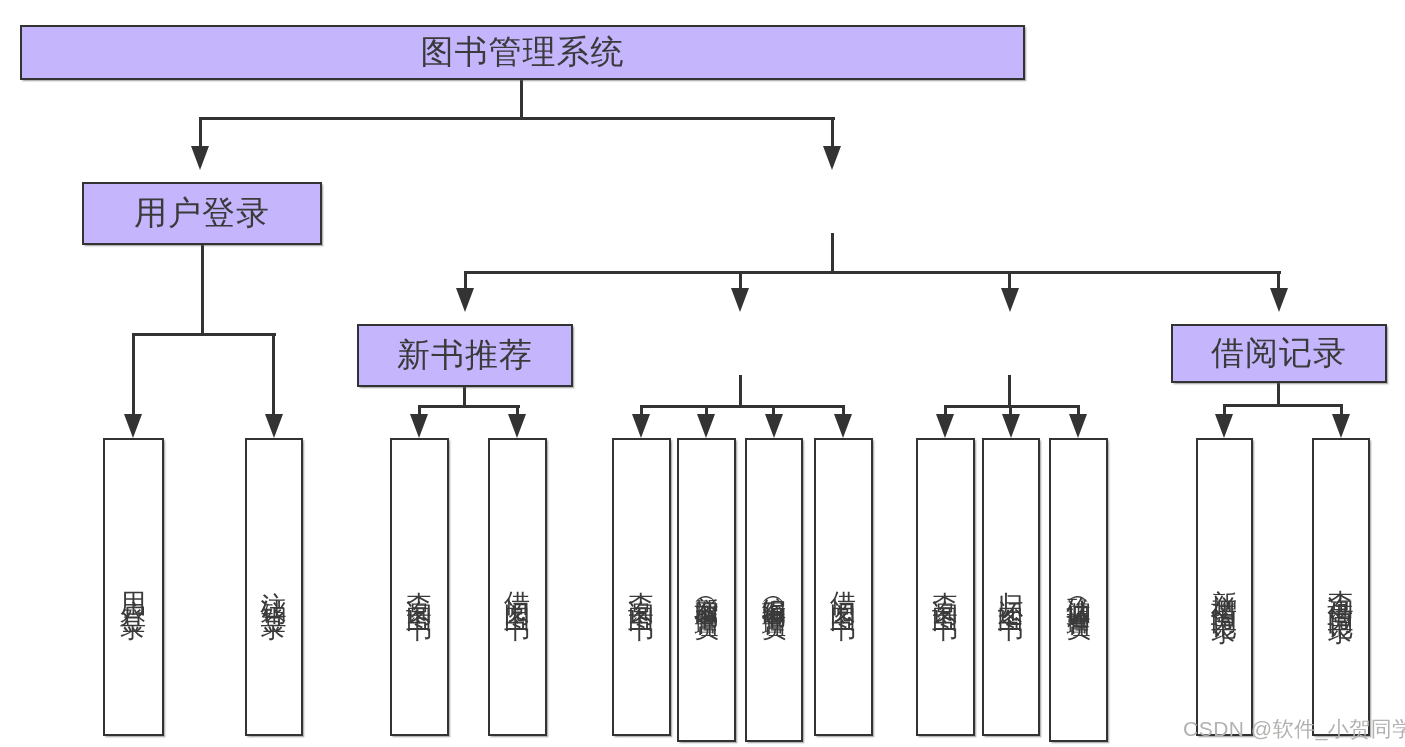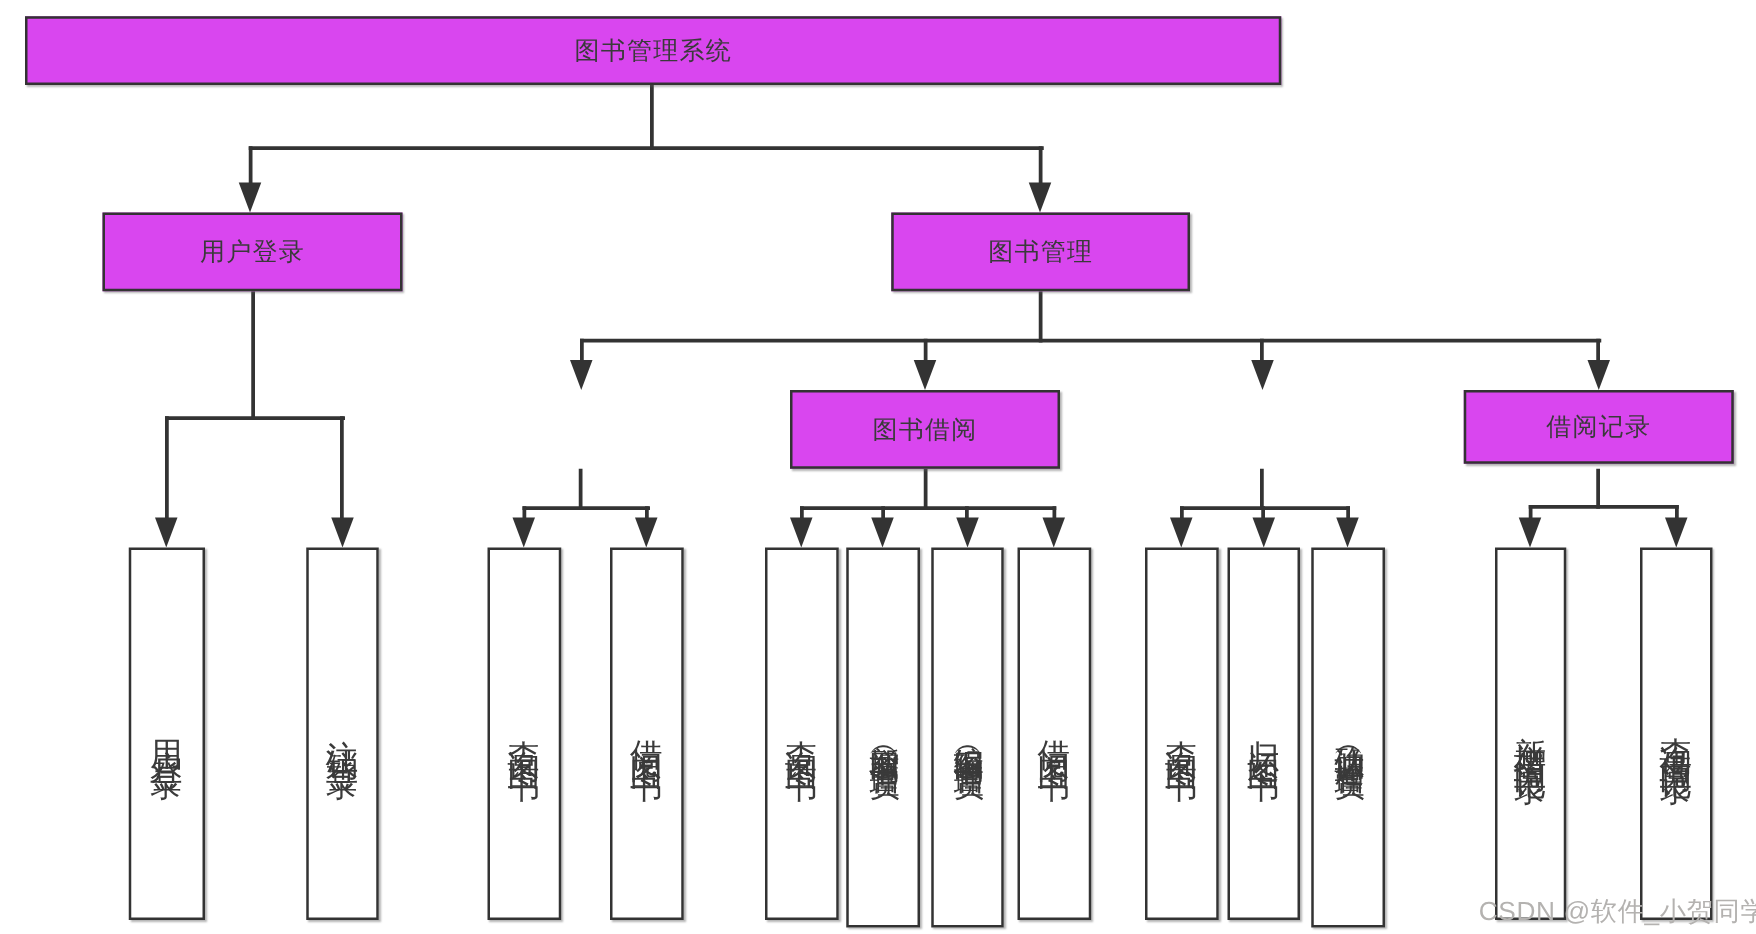--- a/index.html
+++ b/index.html
@@ -1,24 +1,24 @@
 <!DOCTYPE html>
 <html><head>
 <meta charset="utf-8">
 <style>
   html,body{margin:0;padding:0;background:#fff;}
   #stage{
     position:relative;width:1405px;height:747px;background:#ffffff;
     font-family:"Liberation Sans",sans-serif;overflow:hidden;
   }
   .box{
-    position:absolute;box-sizing:border-box;background:#d946ef;
+    position:absolute;box-sizing:border-box;background:#c4b5fd;
     border:2px solid #333;box-shadow:1.5px 1.5px 1.5px rgba(90,90,90,.45);
     display:flex;align-items:center;justify-content:center;
-    font-size:20px;color:#3a3a3a;letter-spacing:1px;z-index:2;
+    font-size:33px;color:#3a3a3a;letter-spacing:1px;z-index:2;margin-top:12px;
   }
   .vbox{
     position:absolute;box-sizing:border-box;background:#fff;
     border:2px solid #333;box-shadow:1.5px 1.5px 1.5px rgba(90,90,90,.45);
     display:flex;align-items:center;justify-content:center;z-index:2;
   }
   .vt{
     writing-mode:vertical-rl;text-orientation:mixed;
     font-size:26px;letter-spacing:8px;color:#3a3a3a;line-height:1;
   }
@@ -38,24 +38,23 @@
 </style>
 </head>
 <body>
 
 <div id="stage">
 
   <div class="box" style="left:20px;top:13px;width:1005px;height:55px">图书管理系统</div>
 
   <div class="box" style="left:82px;top:170px;width:240px;height:63px">用户登录</div>
 
-  <div class="box" style="left:713px;top:170px;width:239px;height:63px">图书管理</div>
 
+  <div class="box" style="left:357px;top:312px;width:216px;height:63px">新书推荐</div>
 
-  <div class="box" style="left:632px;top:312px;width:216px;height:63px">图书借阅</div>
 
 
   <div class="box" style="left:1171px;top:312px;width:216px;height:59px">借阅记录</div>
 
   <div class="vbox" style="left:103px;top:438px;width:61px;height:298px">
     <span class="vt">用户登录</span>
     </div>
 
   <div class="vbox" style="left:245px;top:438px;width:58px;height:298px">
     <span class="vt">注销登录</span>

